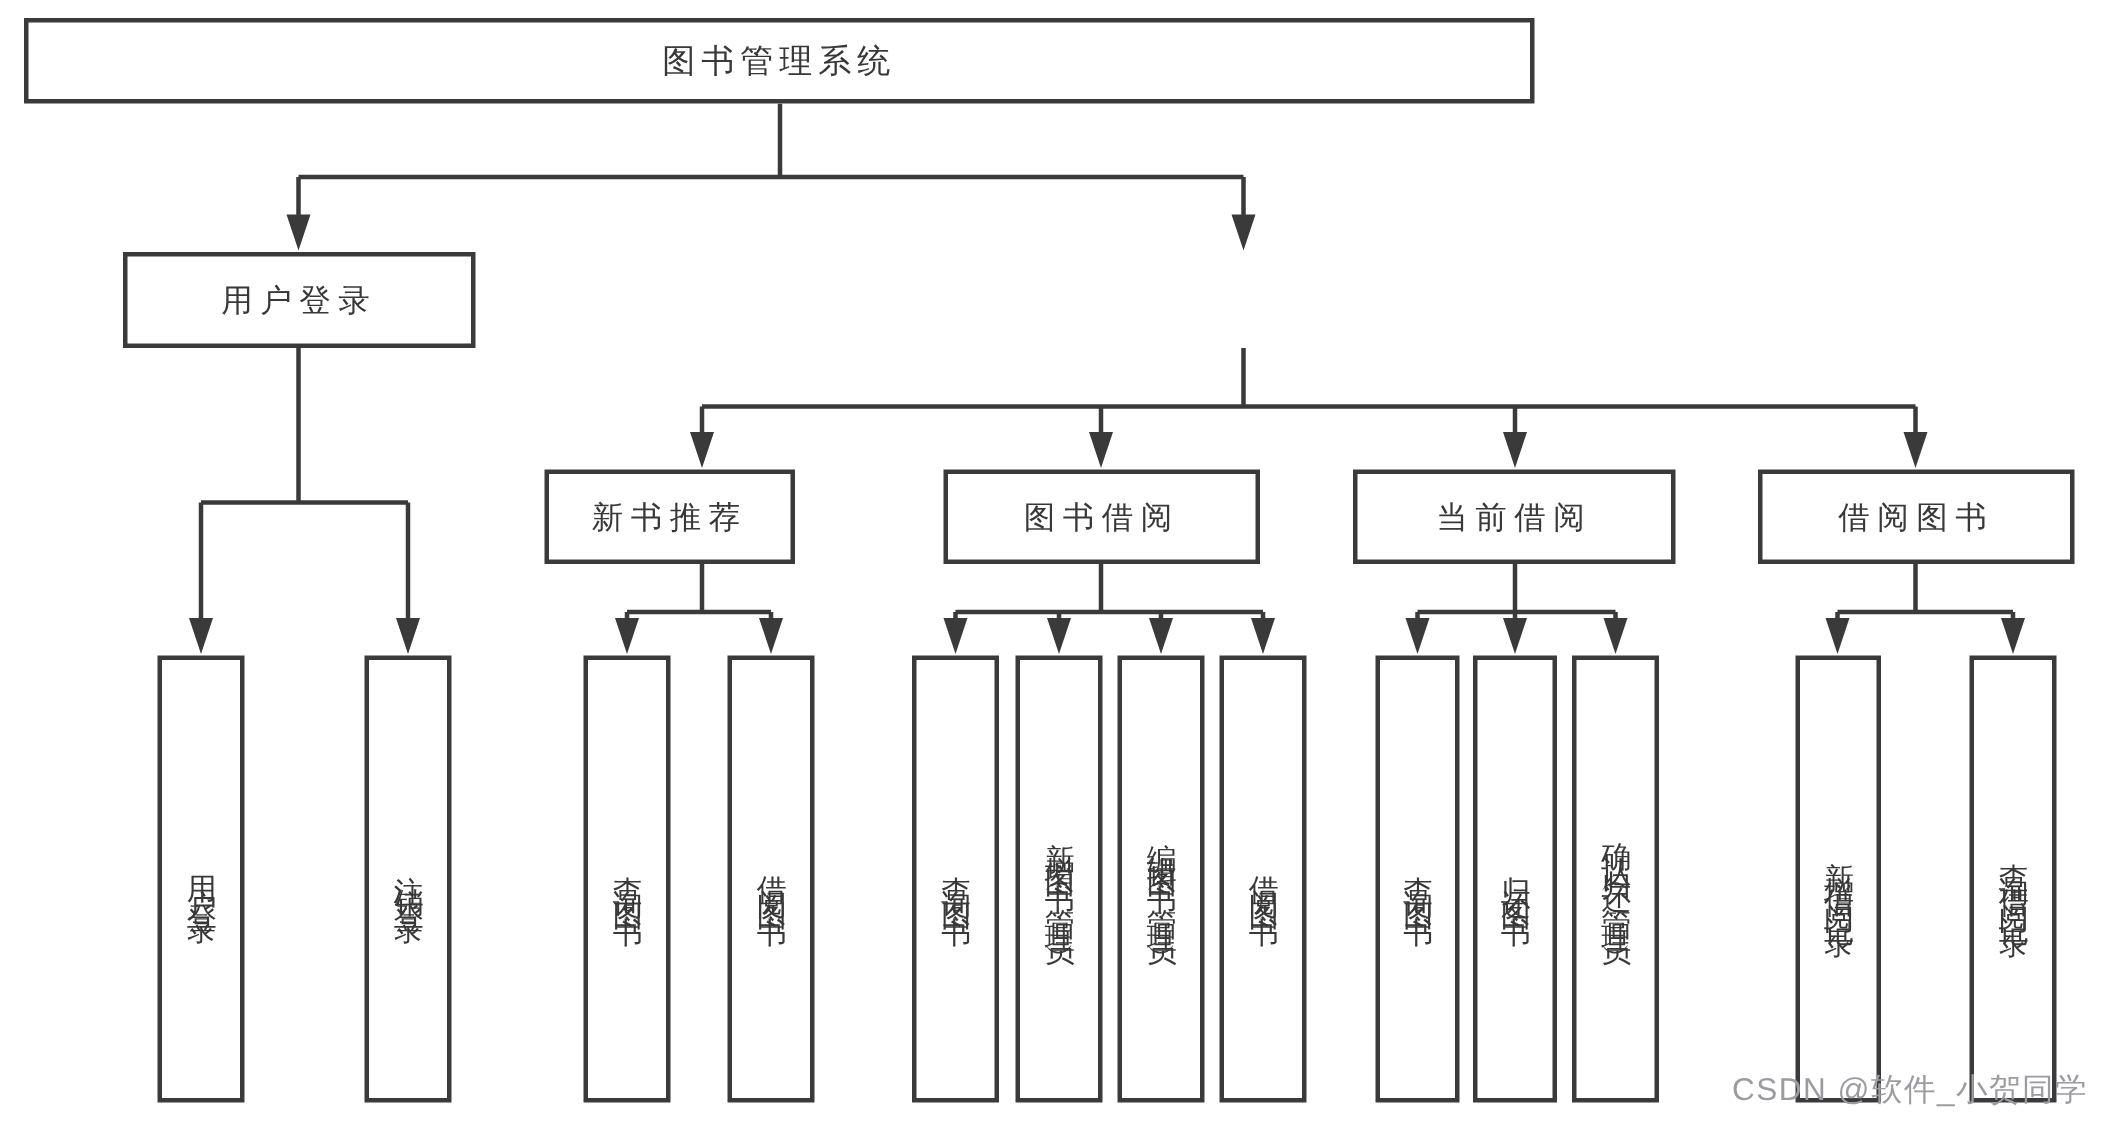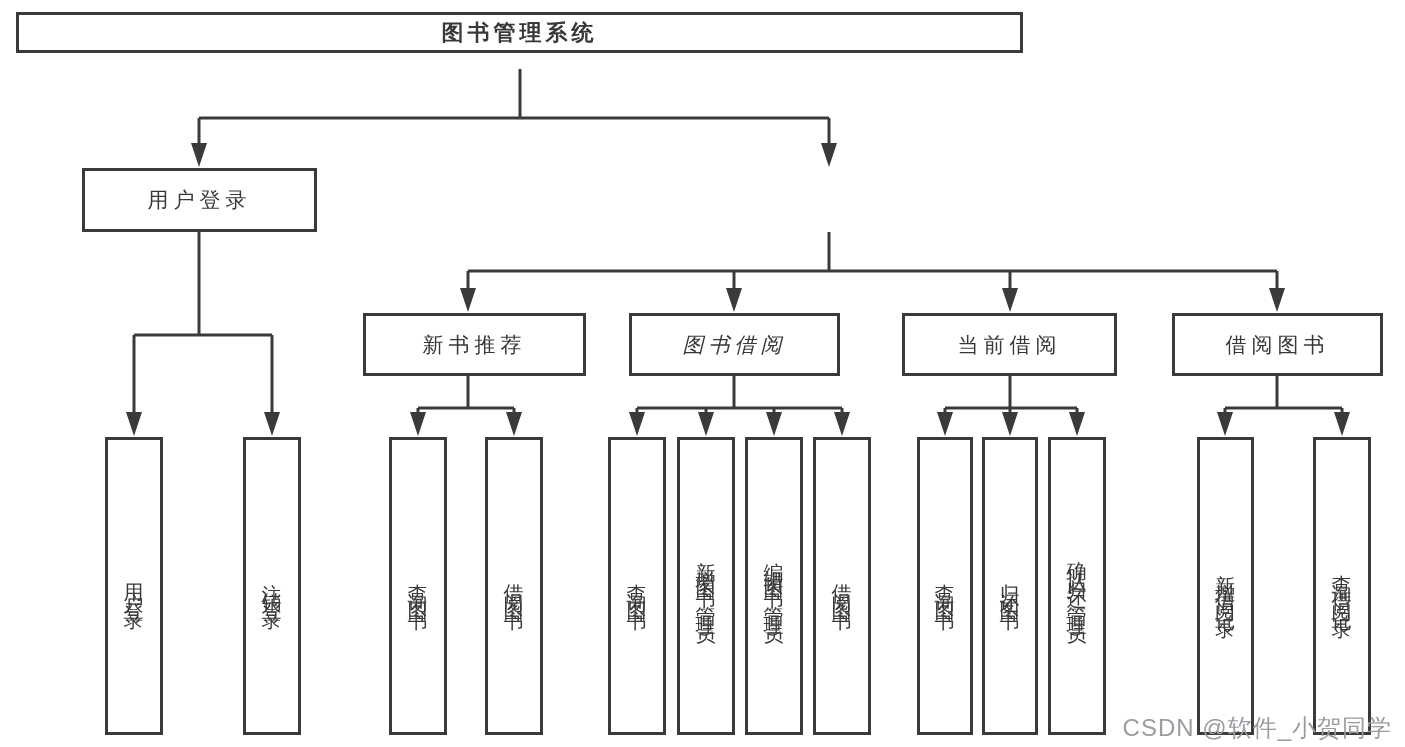--- a/index.html
+++ b/index.html
@@ -43,21 +43,21 @@
   .box.root { font-size: 22px; letter-spacing: 4px; }
   .box.v {
     writing-mode: vertical-rl;
     font-size: 20px;
     letter-spacing: 9px;
     line-height: 1;
   }
   .watermark {
     position: absolute;
     top: 712px; right: 13px;
-    font-size: 24px;
+    font-size: 21px;
     color: var(--watermark);
     letter-spacing: 1px;
     white-space: nowrap;
     z-index: 5;
   }
 </style>
 </head>
 <body>
 
 <div class="diagram">
@@ -117,26 +117,26 @@
     <polygon points="1069,412 1085,412 1077,436" fill="currentColor" stroke="none"></polygon>
 
     <line x1="1277" y1="376" x2="1277" y2="408"></line>
     <line x1="1225" y1="408" x2="1342" y2="408"></line>
     <line x1="1225" y1="408" x2="1225" y2="414"></line>
     <polygon points="1217,412 1233,412 1225,436" fill="currentColor" stroke="none"></polygon>
     <line x1="1342" y1="408" x2="1342" y2="414"></line>
     <polygon points="1334,412 1350,412 1342,436" fill="currentColor" stroke="none"></polygon>
   </svg>
 
-  <div class="box h root" style="left:16px; top:12px; width:1007px; height:41px;font-weight:bold;">图书管理系统</div>
+  <div class="box h root" style="left:16px; top:12px; width:1007px; height:57px;">图书管理系统</div>
 
   <div class="box h" style="left:82px; top:168px; width:235px; height:64px;">用户登录</div>
 
-  <div class="box h" style="left:363px; top:313px; width:223px; height:63px;text-align:center;">新书推荐</div>
-  <div class="box h" style="left:629px; top:313px; width:211px; height:63px;font-style:italic;">图书借阅</div>
+  <div class="box h" style="left:363px; top:313px; width:167px; height:63px;text-align:center;">新书推荐</div>
+  <div class="box h" style="left:629px; top:313px; width:211px; height:63px;">图书借阅</div>
   <div class="box h" style="left:902px; top:313px; width:215px; height:63px;">当前借阅</div>
   <div class="box h" style="left:1172px; top:313px; width:211px; height:63px;">借阅图书</div>
 
   <div class="box v" style="left:105px; top:437px; width:58px; height:298px;">用户登录</div>
   <div class="box v" style="left:243px; top:437px; width:58px; height:298px;">注销登录</div>
 
   <div class="box v" style="left:389px; top:437px; width:58px; height:298px;">查询图书</div>
   <div class="box v" style="left:485px; top:437px; width:58px; height:298px;">借阅图书</div>
 
   <div class="box v" style="left:608px; top:437px; width:58px; height:298px;">查询图书</div>

